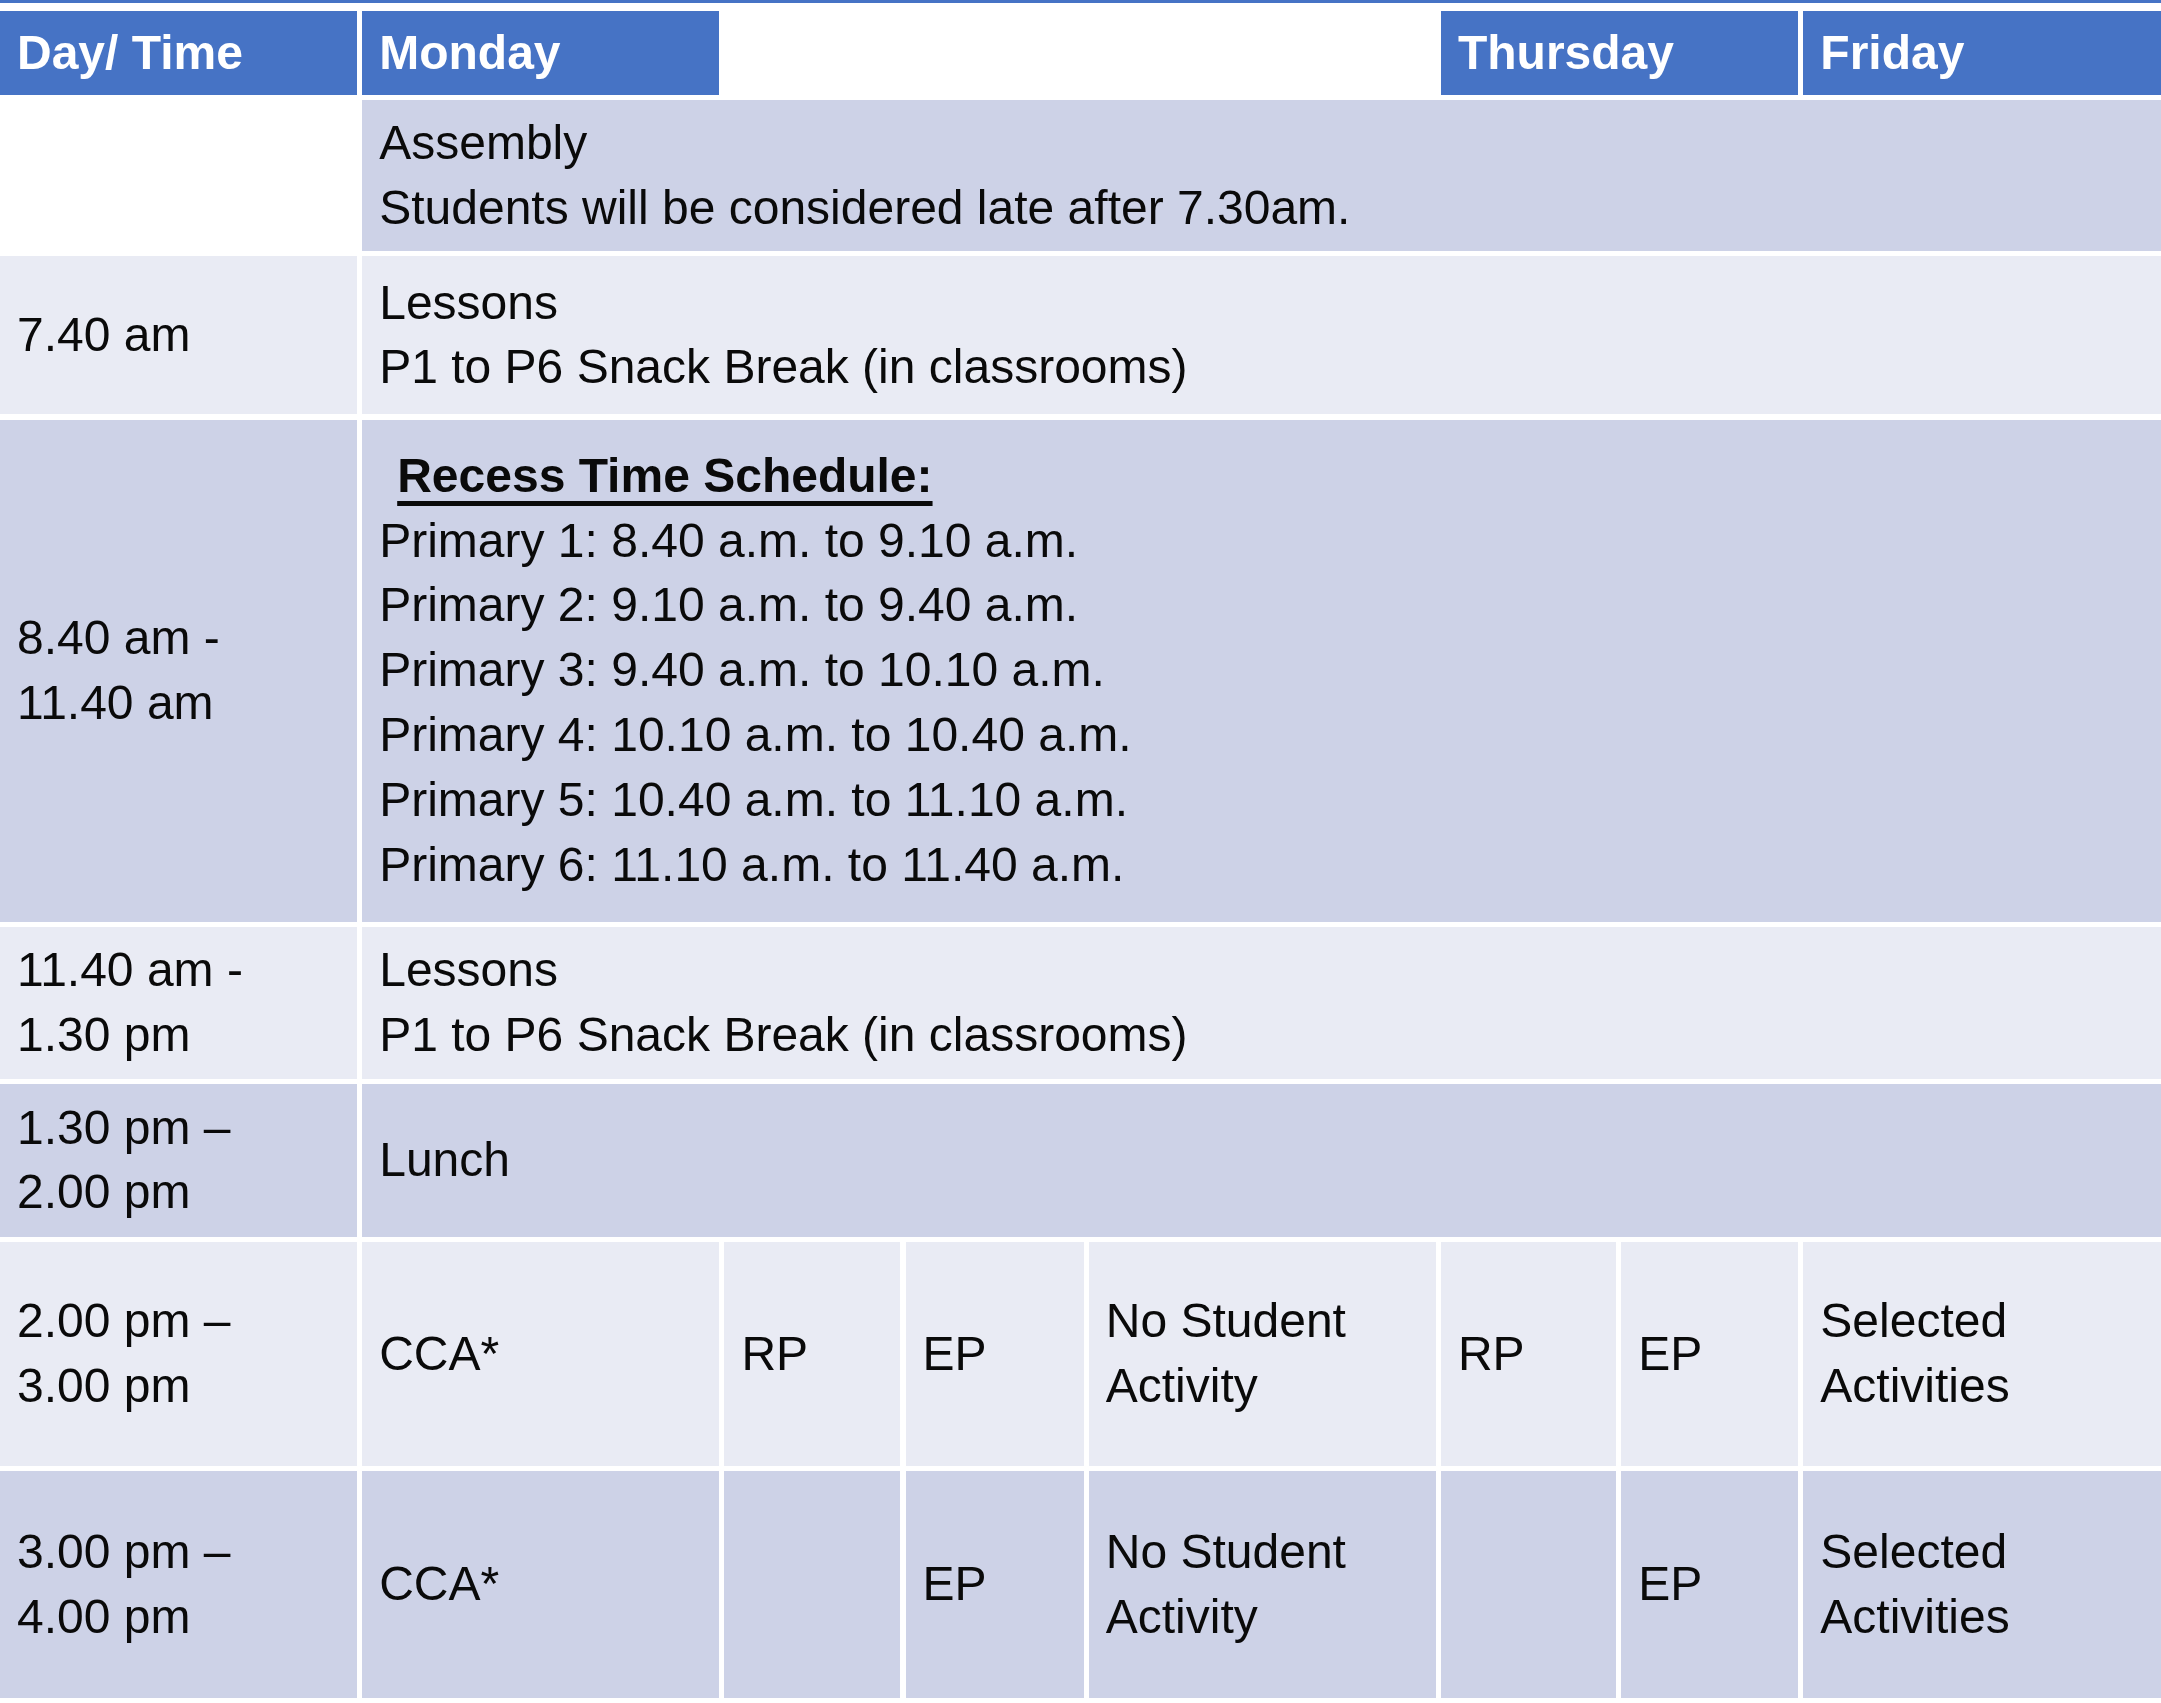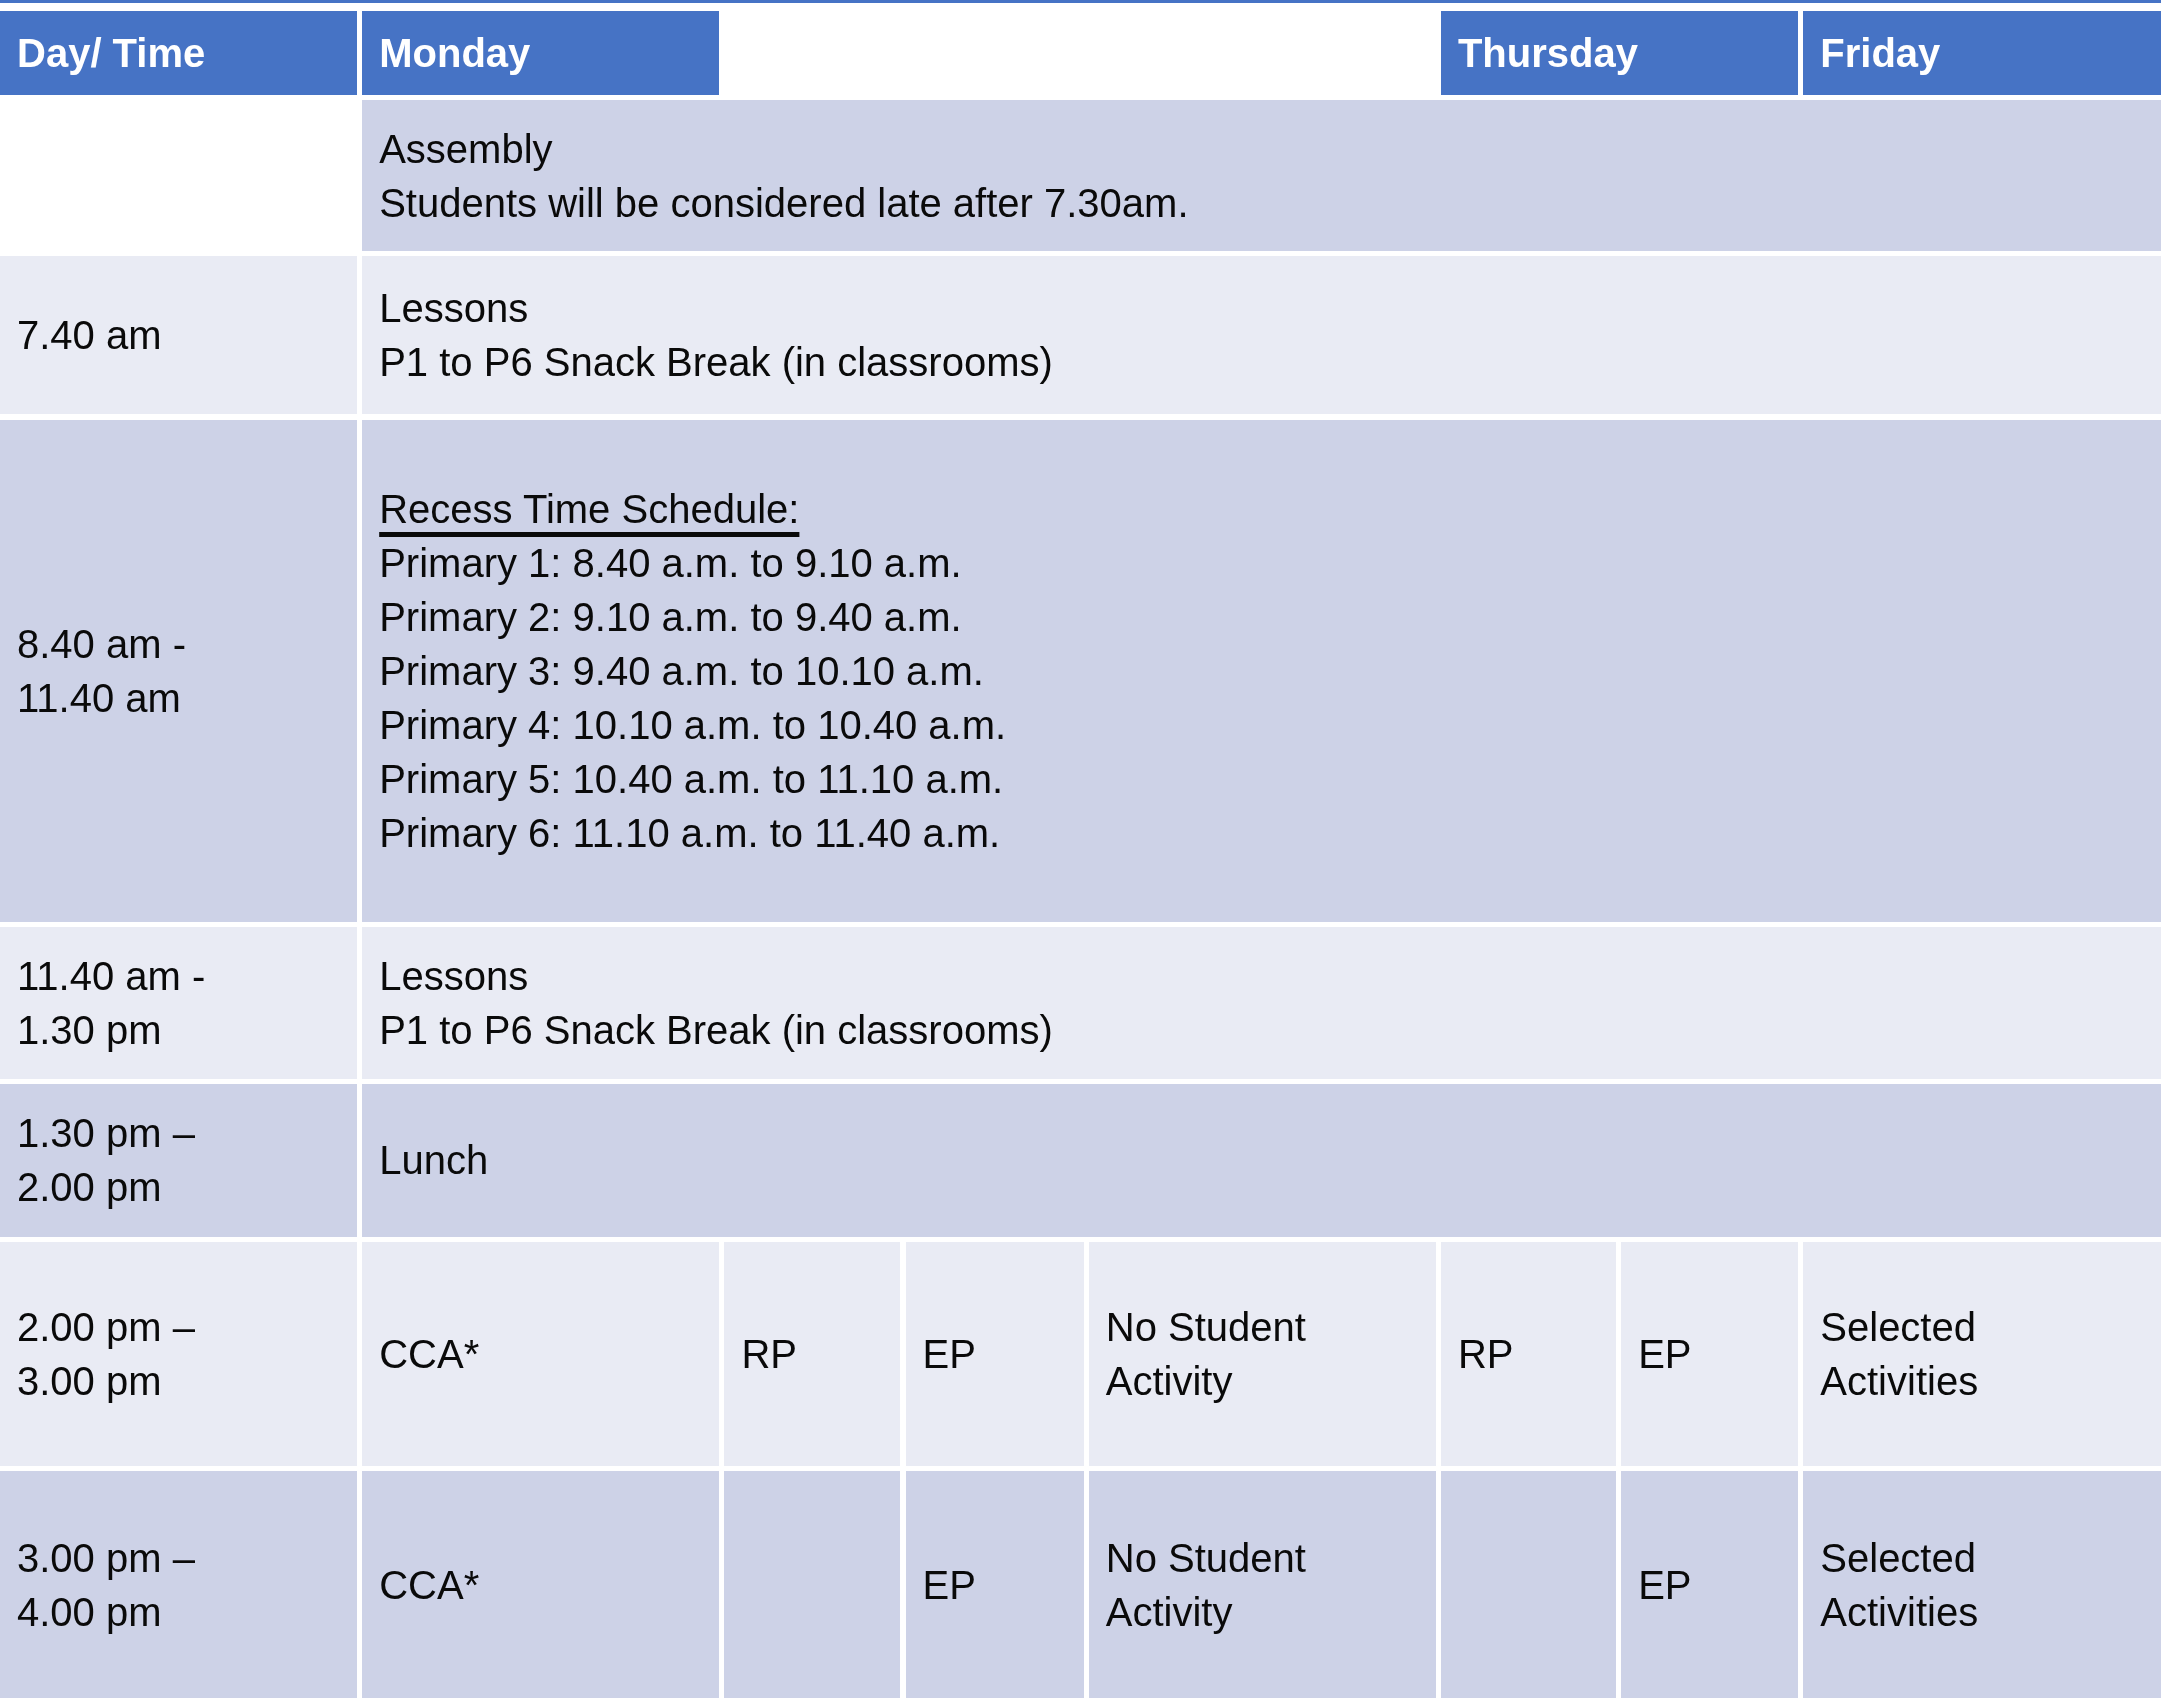--- a/index.html
+++ b/index.html
@@ -46,34 +46,35 @@
     color:var(--header-text);
     font-weight:700;
     font-size:54px;
     grid-row:1;
     font-stretch:semi-condensed;
   }
   .band-a{background:var(--band-dark);}
   .band-b{background:var(--band-light);}
   .txt{
     white-space:pre-line;
-    font-size:40px;
+    font-size:48px;
     line-height:1.35;
     font-stretch:semi-condensed;
   }
   .stack{
     flex-direction:column;
     align-items:flex-start;
     justify-content:center;
   }
   .recess-title{
-    font-weight:400;
+    font-weight:700;
     text-decoration:underline;
     text-decoration-thickness:4.5px;
     text-underline-offset:9px;
+    margin-left:18px;
   }
   .r1{grid-row:2}.r2{grid-row:3}.r3{grid-row:4}.r4{grid-row:5}
   .r5{grid-row:6}.r6{grid-row:7}.r7{grid-row:8}
   .c1{grid-column:1}.c2{grid-column:2}.c3{grid-column:3}.c4{grid-column:4}
   .c5{grid-column:5}.c6{grid-column:6}.c7{grid-column:7}.c8{grid-column:8}
   .cspan{grid-column:2 / -1}
   .h-tue{grid-column:3 / 5}
   .h-thu{grid-column:6 / 8}
 </style>
 </head>

